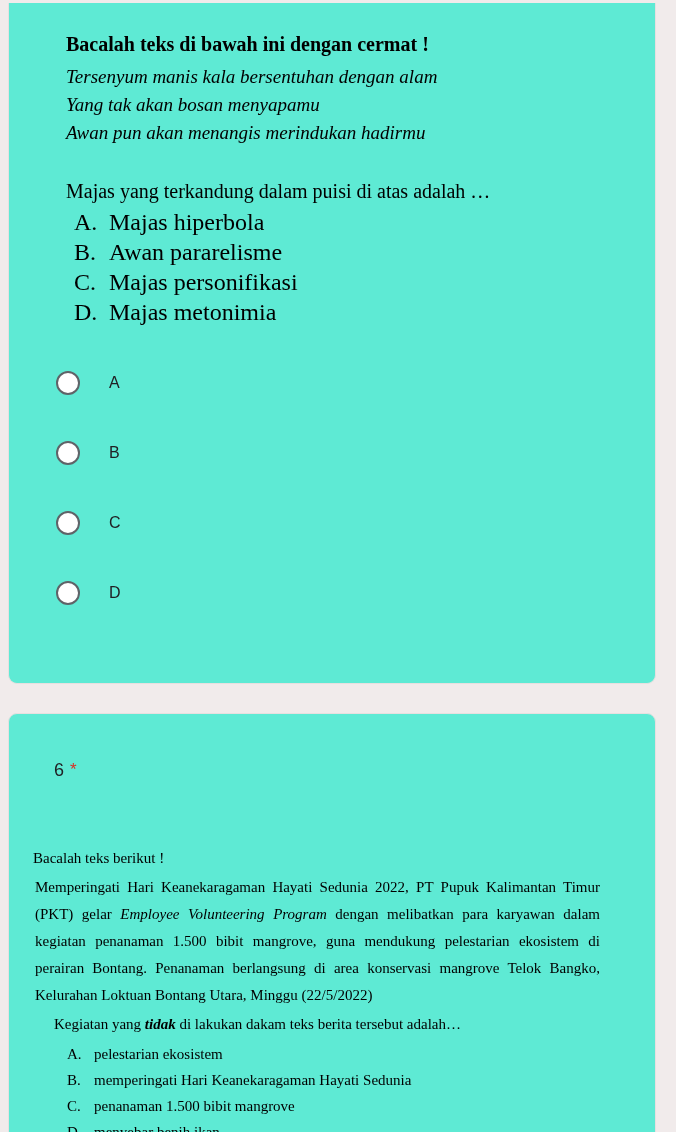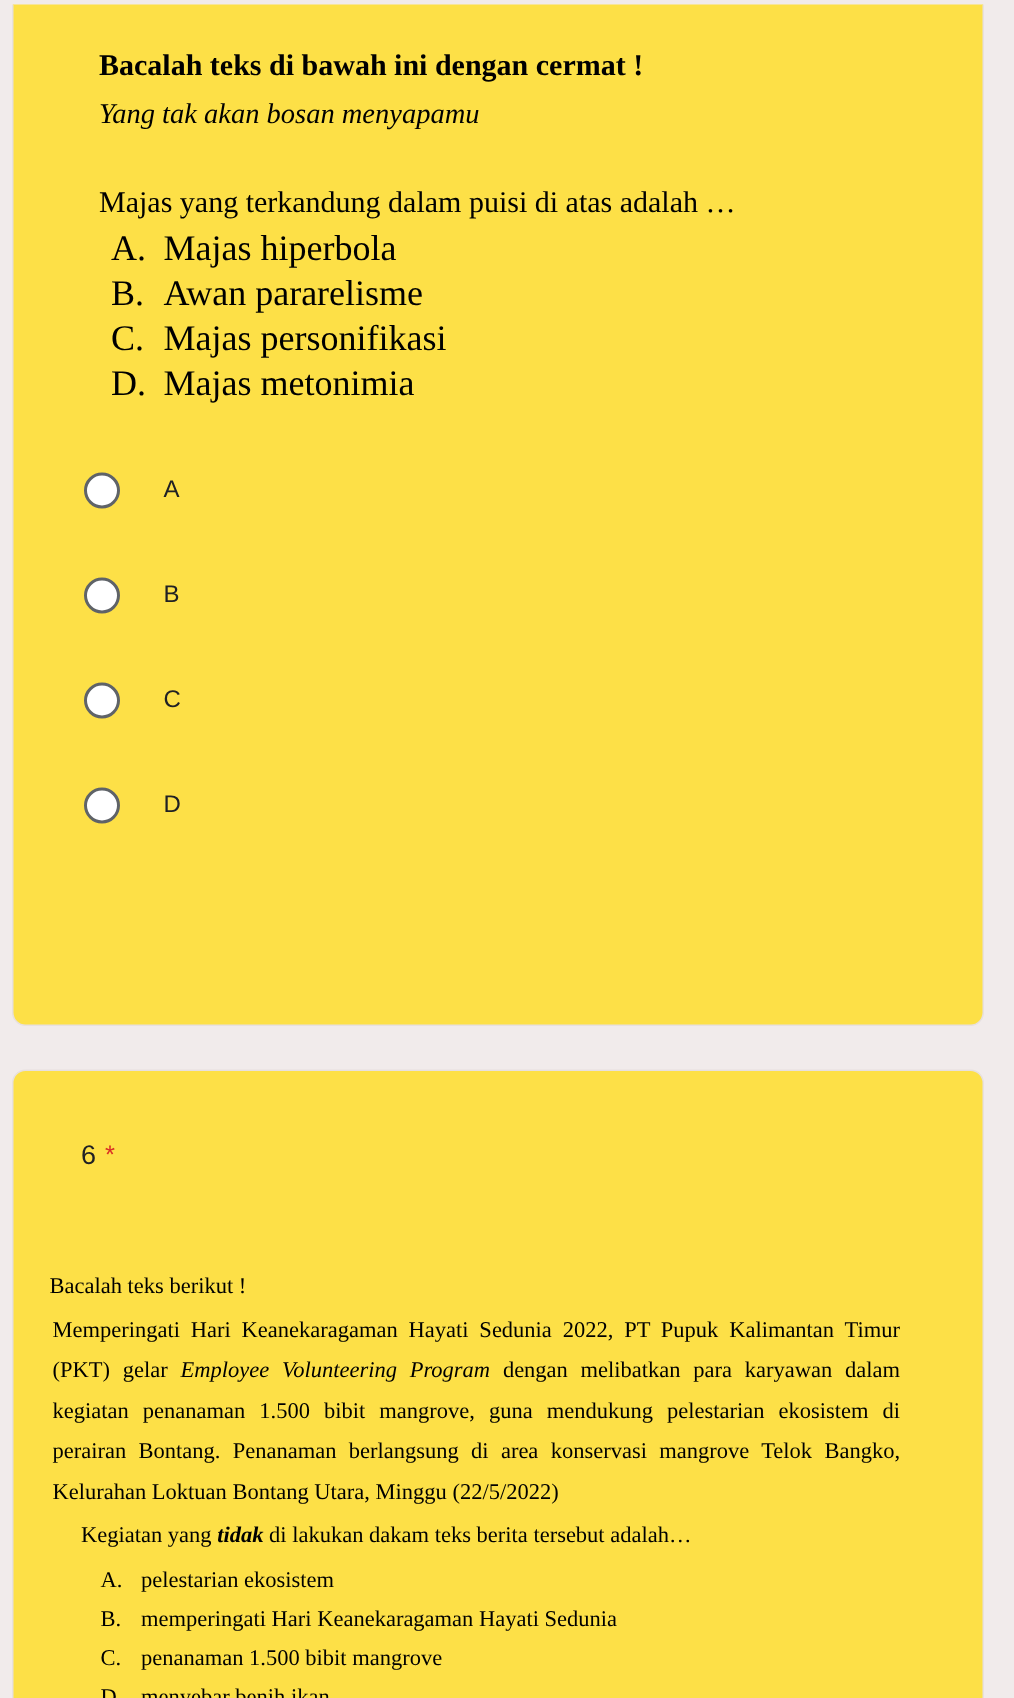--- a/index.html
+++ b/index.html
@@ -4,21 +4,21 @@
 <style>
   * { margin: 0; padding: 0; box-sizing: border-box; }
   html, body {
     width: 676px; height: 1132px;
     overflow: hidden;
     background: #f1ebeb;
     font-family: "Liberation Serif", serif;
     color: #000;
   }
   .card {
-    background: #fde047;
+    background: #5eead4;
     border: 1px solid #e7e0e0;
     width: 648px;
     margin-left: 8px;
   }
   .card1 {
     margin-top: 3px;
     border-top: none;
     border-radius: 0 0 9px 9px;
     height: 681px;
     padding-top: 28px;
@@ -114,21 +114,23 @@
   .answer-line2 { font-size: 15px; line-height: 26px; }
   .ans-letter2 { display: inline-block; width: 27px; }
 </style>
 </head>
 <body>
 
 <div class="card card1">
   <div class="q5-text">
     <div class="q5-header">Bacalah teks di bawah ini dengan cermat !</div>
     <div class="poem">
+      <div class="poem-line">Tersenyum manis kala bersentuhan dengan alam</div>
       <div class="poem-line">Yang tak akan bosan menyapamu</div>
+      <div class="poem-line">Awan pun akan menangis merindukan hadirmu</div>
     </div>
     <div class="q5-question">Majas yang terkandung dalam puisi di atas adalah …</div>
     <div class="answer-list">
       <div class="answer-line"><span class="ans-letter">A.</span><span>Majas hiperbola</span></div>
       <div class="answer-line"><span class="ans-letter">B.</span><span>Awan pararelisme</span></div>
       <div class="answer-line"><span class="ans-letter">C.</span><span>Majas personifikasi</span></div>
       <div class="answer-line"><span class="ans-letter">D.</span><span>Majas metonimia</span></div>
     </div>
   </div>
   <div class="radio-group">

